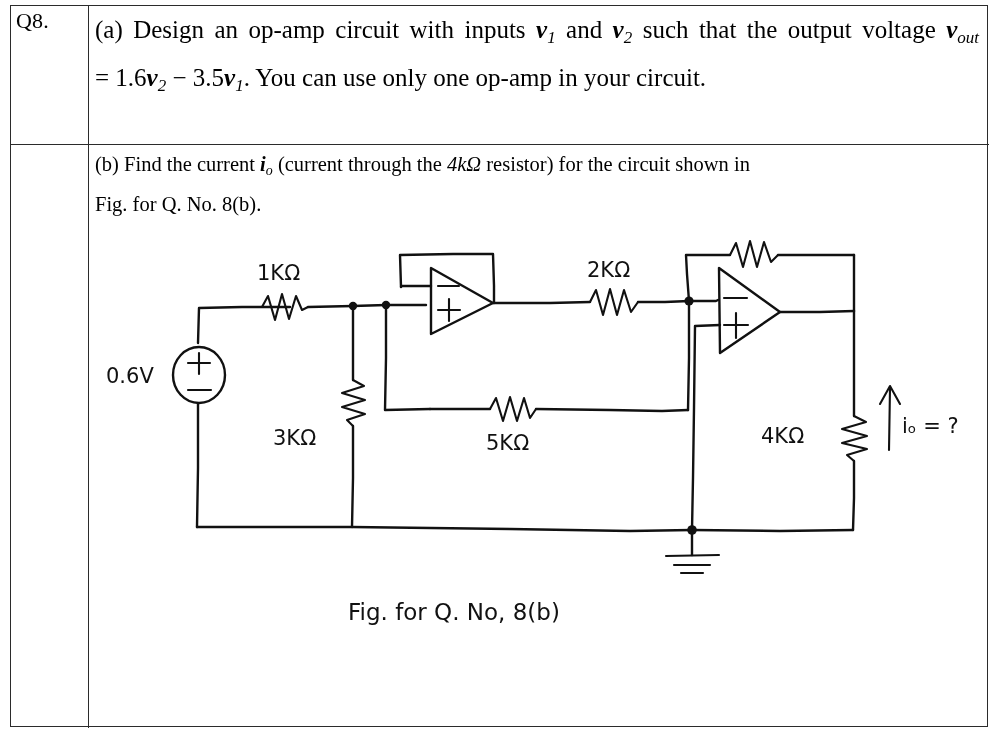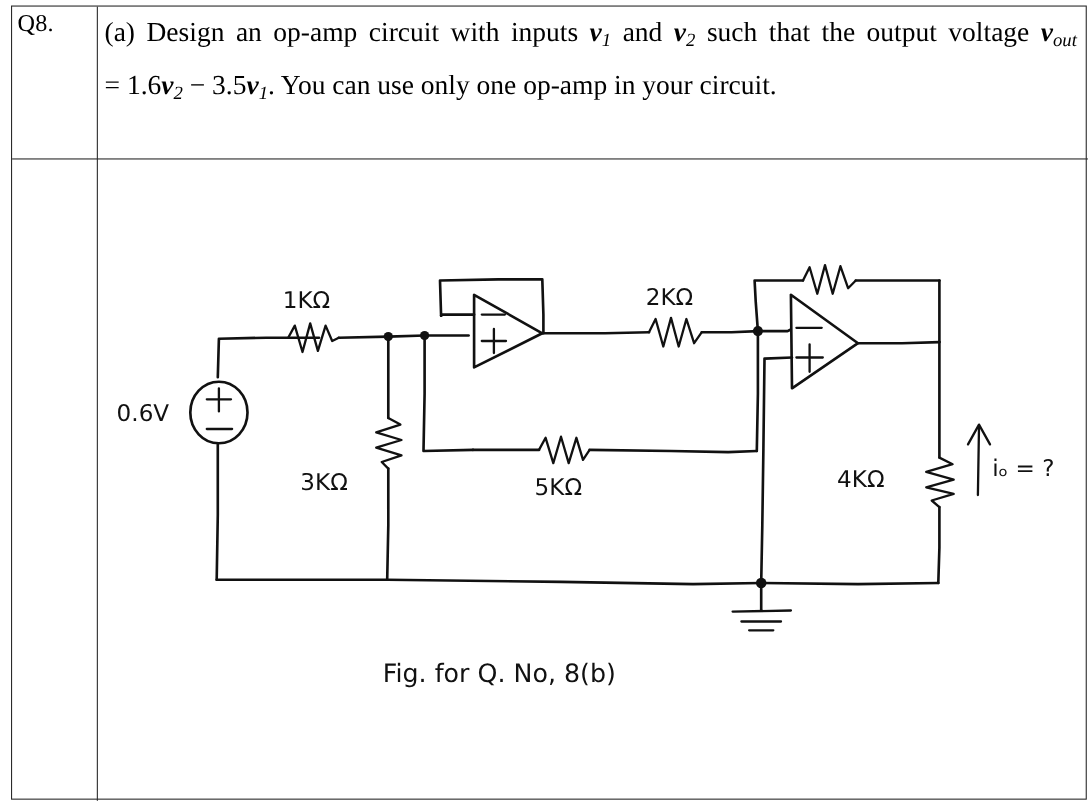--- a/index.html
+++ b/index.html
@@ -131,20 +131,30 @@
     <span>(a)</span>
     <span>Design an op-amp circuit with inputs</span>
     <span class="nowrap"><span class="mb">v</span><sub>1</sub></span>
     <span>and</span>
     <span class="nowrap"><span class="mb">v</span><sub>2</sub></span>
     <span>such that the output voltage</span>
     <span class="nowrap"><span class="mb">v</span><sub>out</sub></span>
     <span class="nowrap"><span>= 1.6</span><span class="mb">v</span><sub>2</sub> <span>− 3.5</span><span class="mb">v</span><sub>1</sub></span><span>. You can use only one op-amp in your circuit.</span>
   </div>
 
+  <div class="cell-b">
+    <span>(b)</span>
+    <span>Find the current</span>
+    <span class="nowrap"><span class="mb">i</span><sub>o</sub></span>
+    <span>(current through the</span>
+    <span class="mi">4kΩ</span>
+    <span>resistor) for the circuit shown in</span>
+    <br>
+    <span>Fig. for Q. No. 8(b).</span>
+  </div>
 
   <div class="figwrap">
     <svg width="890" height="420" viewBox="0 0 890 420">
 
       <path class="wire" d="M 108 115 L 109 80 L 152 79 L 200 79"></path>
 
       <path class="wire-thin" d="M 172 79 L 178 68 L 185 92 L 192 66 L 199 91 L 206 68 L 212 82 L 218 79"></path>
 
       <path class="wire" d="M 218 79 L 263 78 L 296 77"></path>
 

